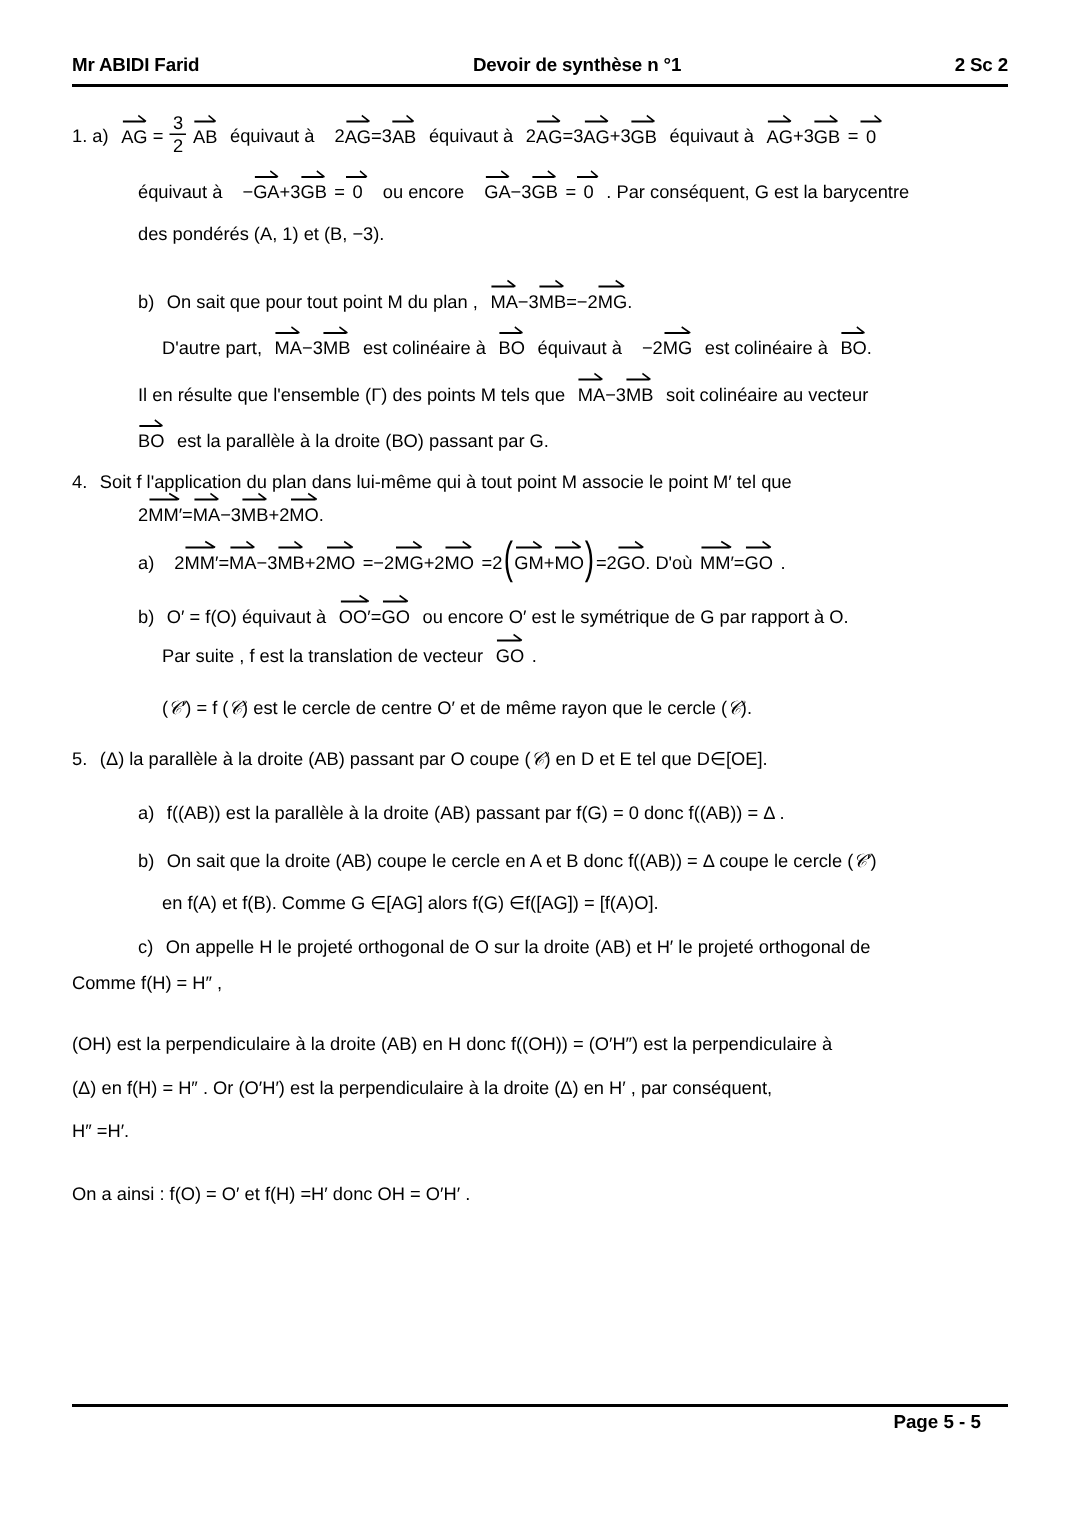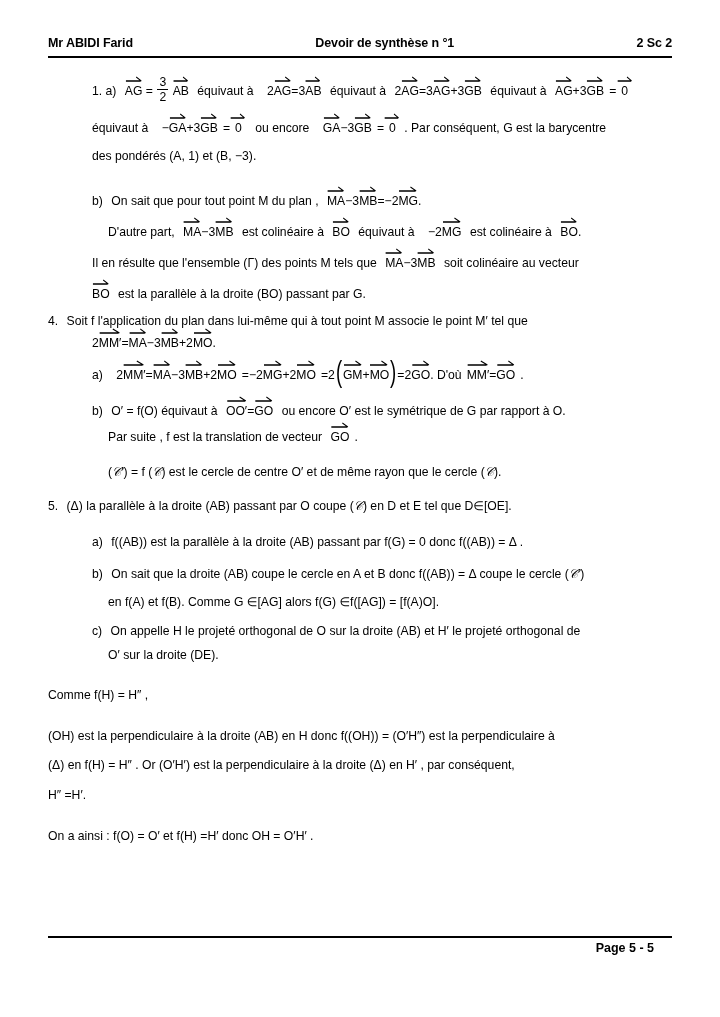--- a/index.html
+++ b/index.html
@@ -162,21 +162,21 @@
 
   <div class="header">
     <span class="h-left">Mr ABIDI Farid</span>
     <span class="h-center">Devoir de synthèse n °1</span>
     <span class="h-right">2 Sc 2</span>
   </div>
   <div class="header-rule"></div>
 
   <div class="content">
 
-    <div class="ln ind0 line" style="margin-bottom:17px;text-align:center;">
+    <div class="ln ind0 line" style="margin-bottom:17px;">
       <span>1. a)</span><span class="sp"></span>
       <span class="vec"><span class="arw">
             <svg viewBox="0 0 24 8" preserveAspectRatio="none">
               <path d="M1 6 L21 6 M15 2 L22 6" stroke="#000" stroke-width="1.3" fill="none"></path>
             </svg>
           </span><span class="vbody">AG</span></span>
       <span>=</span>
       <span class="frac">
           <span class="num">3</span>
           <span class="bar"></span>
@@ -450,21 +450,20 @@
       <span>On sait que la droite (AB) coupe le cercle en A et B  donc  f((AB)) = Δ coupe le cercle (</span><span class="scrC">𝒞</span><span>′)</span>
     </div>
 
     <div class="ln ind3 line" style="margin-bottom:16px;">en f(A) et f(B). Comme G ∈[AG] alors  f(G) ∈f([AG]) = [f(A)O].</div>
 
 
     <div class="ln ind2 line" style="margin-bottom:12px;">
       <span>c)</span><span class="sp"></span>
       <span>On appelle H le projeté orthogonal de  O sur la droite (AB) et  H′ le projeté orthogonal de</span>
     </div>
-    <div class="ln ind3 line" style="margin-bottom:28px;">O′ sur la droite (DE).</div>
 
     <div class="ln ind0 line" style="margin-bottom:29px;">Comme f(H) = H″ ,</div>
 
     <div class="ln ind0 line" style="margin-bottom:17px;">(OH) est la perpendiculaire à la droite (AB) en H donc f((OH)) = (O′H″) est la perpendiculaire à</div>
     <div class="ln ind0 line" style="margin-bottom:17px;">(Δ) en f(H) = H″ . Or (O′H′) est la perpendiculaire à la droite (Δ) en H′ , par conséquent,</div>
     <div class="ln ind0 line" style="margin-bottom:29px;">H″ =H′.</div>
 
     <div class="ln ind0 line" style="margin-bottom:0px;">On a ainsi : f(O) = O′  et  f(H) =H′  donc   OH = O′H′ .</div>
 
   </div>

